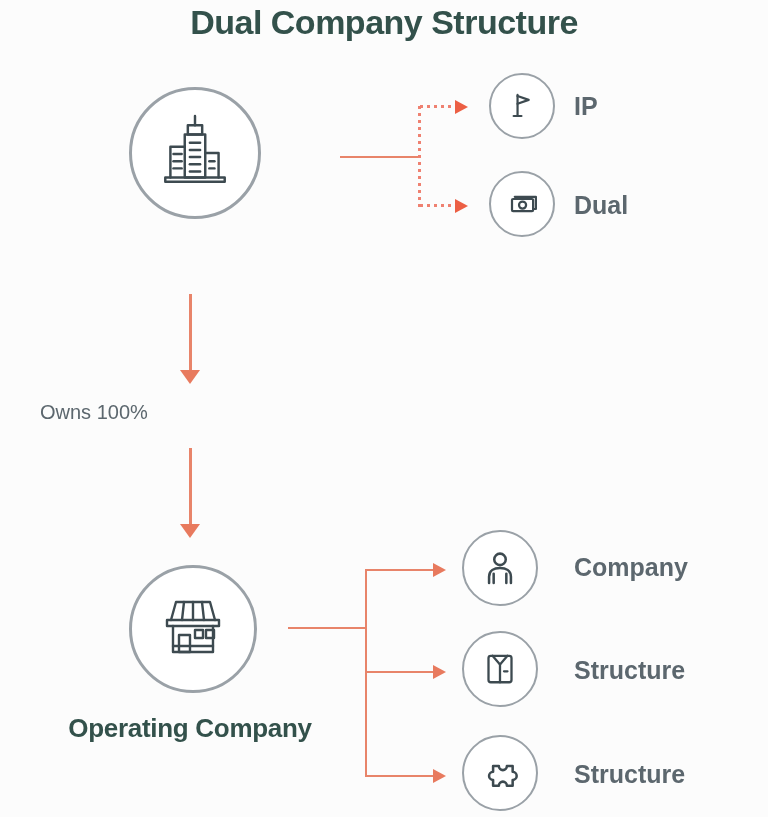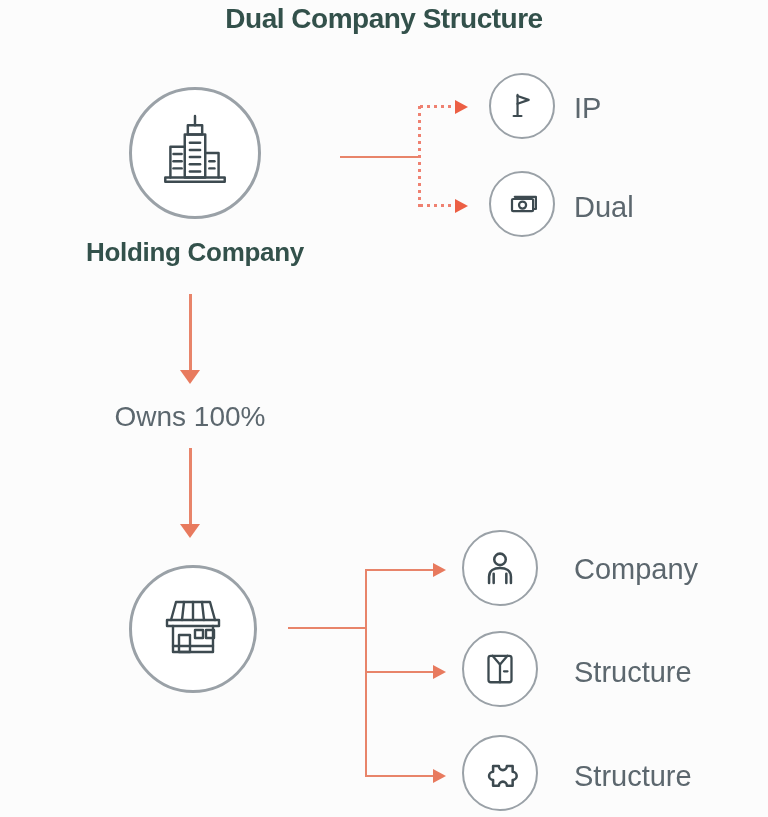--- a/index.html
+++ b/index.html
@@ -18,44 +18,44 @@
   #canvas{
     position:relative;
     width:768px;height:817px;
     background:var(--background);
     font-family:"Liberation Sans", sans-serif;
     overflow:hidden;
   }
   .title{
     position:absolute;left:0;top:3px;width:768px;
     text-align:center;
-    font-size:28px;font-weight:700;letter-spacing:-0.5px;
+    font-size:34px;font-weight:700;letter-spacing:-0.5px;
     color:var(--title-text);
   }
   .node-circle{
     position:absolute;border-radius:50%;
     background:#fff;
     display:flex;align-items:center;justify-content:center;
   }
   .node-circle.lg{border:3px solid var(--circle-border);}
   .node-circle.sm{border:2px solid var(--circle-border);}
   .icon{color:var(--icon-stroke);display:block;}
   .node-label{
     position:absolute;text-align:center;
     font-size:26px;font-weight:700;letter-spacing:-0.3px;
     color:var(--title-text);
   }
   .side-label{
     position:absolute;
-    font-size:29px;font-weight:400;
+    font-size:25px;font-weight:700;
     color:var(--muted-text);
   }
   .mid-label{
-    position:absolute;text-align:center;
-    font-size:28px;font-weight:400;
+    position:absolute;
+    font-size:20px;font-weight:400;
     color:var(--muted-text);
   }
   .solid-h{position:absolute;height:2px;background:var(--solid-connector);}
   .solid-v{position:absolute;width:2px;background:var(--solid-connector);}
   .solid-v.thick{width:3px;}
   .dotted-h{position:absolute;height:3px;
     background-image:repeating-linear-gradient(90deg,var(--dotted-connector) 0 3px,transparent 3px 7px);}
   .dotted-v{position:absolute;width:3px;
     background-image:repeating-linear-gradient(180deg,var(--dotted-connector) 0 3px,transparent 3px 7px);}
   .head-right{position:absolute;width:0;height:0;
@@ -86,21 +86,20 @@
       <path d="M30 34 H16 V64"></path>
       <line x1="19" y1="41" x2="27" y2="41"></line>
       <line x1="19" y1="48" x2="27" y2="48"></line>
       <line x1="19" y1="55" x2="27" y2="55"></line>
       <path d="M50 40 H63 V64"></path>
       <line x1="54" y1="48" x2="59" y2="48"></line>
       <line x1="54" y1="55" x2="59" y2="55"></line>
       <rect x="11" y="64" width="58" height="4"></rect>
     </svg>
   </div>
-  <div class="node-label" style="left:45px;top:237px;width:300px">Holding Company</div>
 
   <div class="solid-h" style="left:340px;top:156px;width:80px"></div>
   <div class="dotted-v" style="left:418px;top:106px;height:101px"></div>
 
   <div class="dotted-h" style="left:420px;top:105px;width:36px"></div>
   <div class="head-right dotted-head" style="left:455px;top:100px"></div>
 
   <div class="dotted-h" style="left:420px;top:204px;width:36px"></div>
   <div class="head-right dotted-head" style="left:455px;top:199px"></div>
 
@@ -137,20 +136,21 @@
       <line x1="31" y1="13" x2="29" y2="31"></line>
       <line x1="40" y1="13" x2="40" y2="31"></line>
       <line x1="49" y1="13" x2="51" y2="31"></line>
       <path d="M20 37 V63 H60 V37"></path>
       <rect x="26" y="46" width="11" height="17"></rect>
       <rect x="42" y="41" width="8" height="8"></rect>
       <rect x="53" y="41" width="8" height="8"></rect>
       <line x1="20" y1="57" x2="60" y2="57"></line>
     </svg>
   </div>
+  <div class="node-label" style="left:20px;top:713px;width:340px">Operating Company</div>
 
   <div class="solid-h" style="left:288px;top:627px;width:78px"></div>
   <div class="solid-v" style="left:365px;top:569px;height:208px"></div>
 
   <div class="solid-h" style="left:366px;top:569px;width:68px"></div>
   <div class="head-right" style="left:433px;top:563px"></div>
 
   <div class="solid-h" style="left:366px;top:671px;width:68px"></div>
   <div class="head-right" style="left:433px;top:665px"></div>
 

